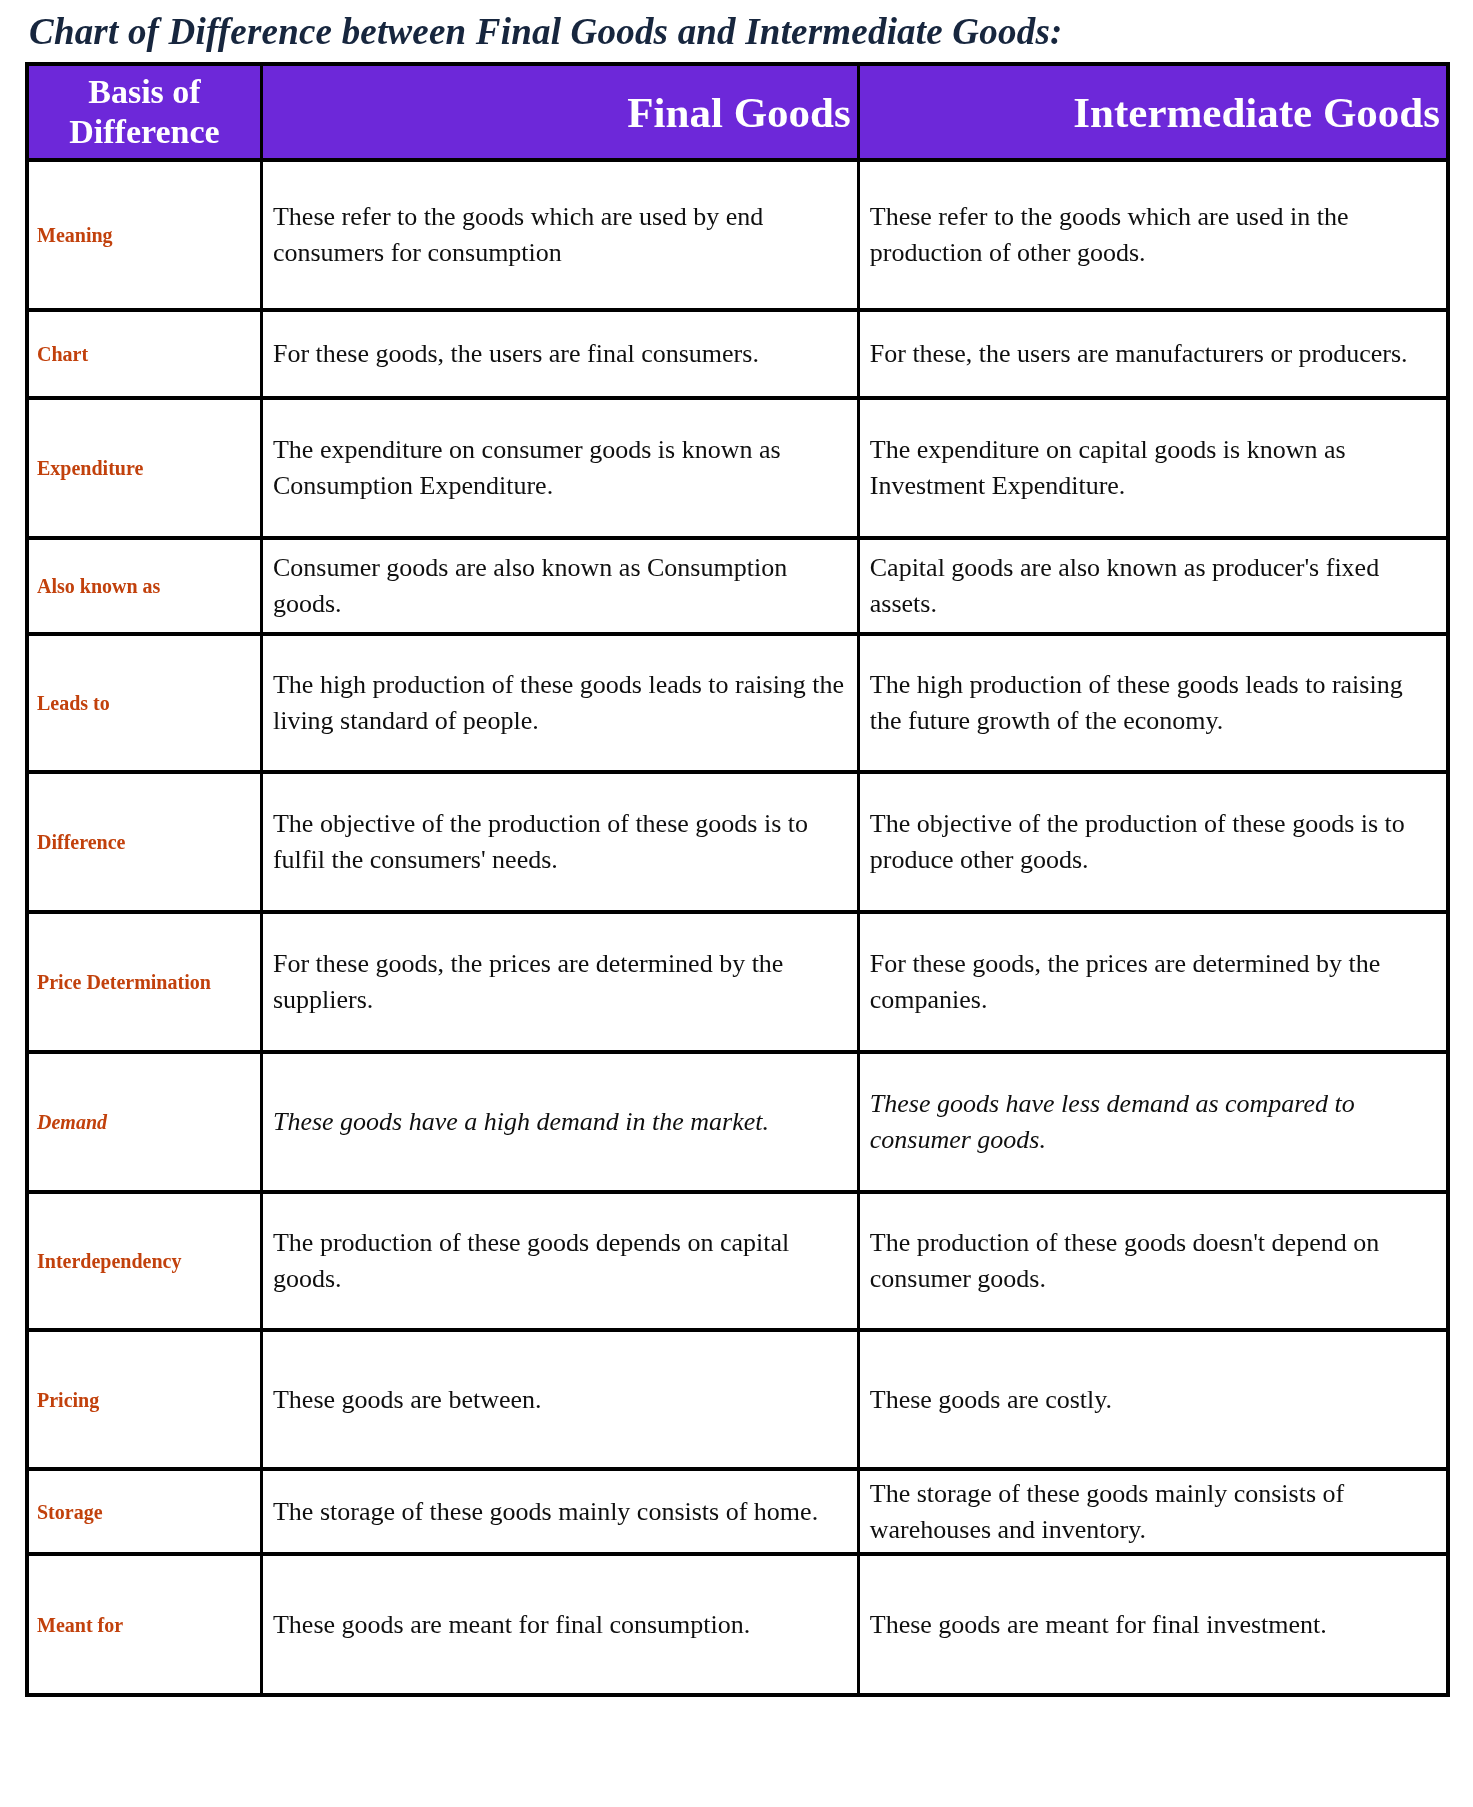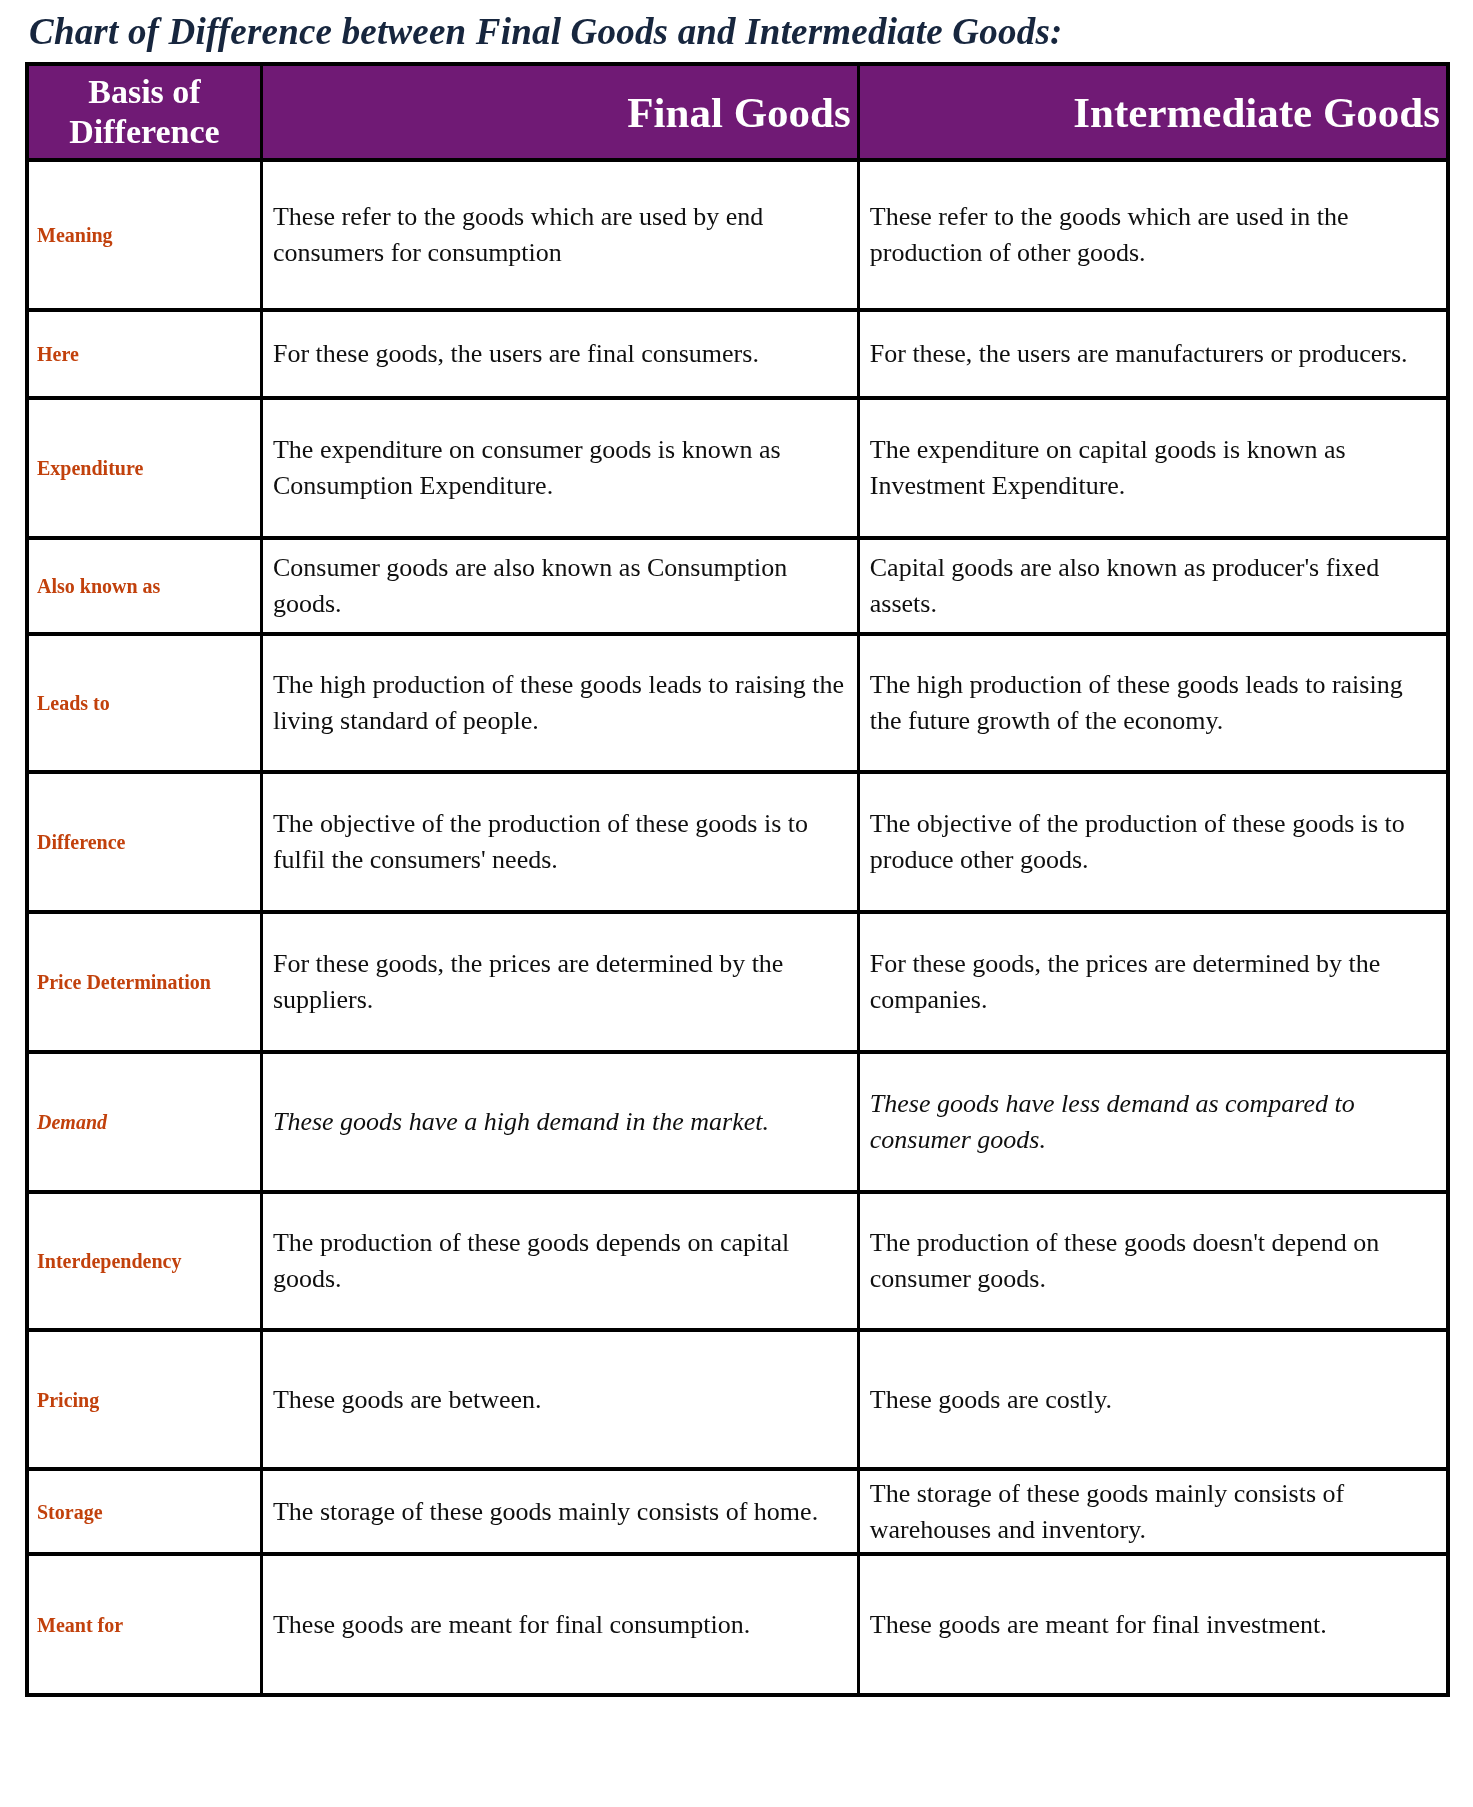--- a/index.html
+++ b/index.html
@@ -27,21 +27,21 @@
     border-width: 4px 3px;
     vertical-align: middle;
     overflow-wrap: break-word;
     word-wrap: break-word;
   }
   table.diff-table { border: 4px solid #000000; }
   col.c-basis { width: 16.5%; }
   col.c-final { width: 42.0%; }
   col.c-inter { width: 41.5%; }
   thead th {
-    background: #701a75;
+    background: #6d28d9;
     color: #ffffff;
     font-weight: bold;
     text-align: center;
     height: 96px;
     padding: 4px 6px;
   }
   th.h-basis { font-size: 34px; line-height: 1.18; }
   th.h-final, th.h-inter { font-size: 43px; text-align: right; }
   tbody td {
     font-size: 26px;
@@ -93,21 +93,21 @@
         <th class="h-inter">Intermediate Goods</th>
       </tr>
     </thead>
     <tbody>
       <tr>
         <td class="basis">Meaning</td>
         <td>These refer to the goods which are used by end consumers for consumption</td>
         <td>These refer to the goods which are used in the production of other goods.</td>
       </tr>
       <tr>
-        <td class="basis">Here</td>
+        <td class="basis">Chart</td>
         <td>For these goods, the users are final consumers.</td>
         <td>For these, the users are manufacturers or producers.</td>
       </tr>
       <tr>
         <td class="basis">Expenditure</td>
         <td>The expenditure on consumer goods is known as Consumption Expenditure.</td>
         <td>The expenditure on capital goods is known as Investment Expenditure.</td>
       </tr>
       <tr>
         <td class="basis">Also known as</td>

